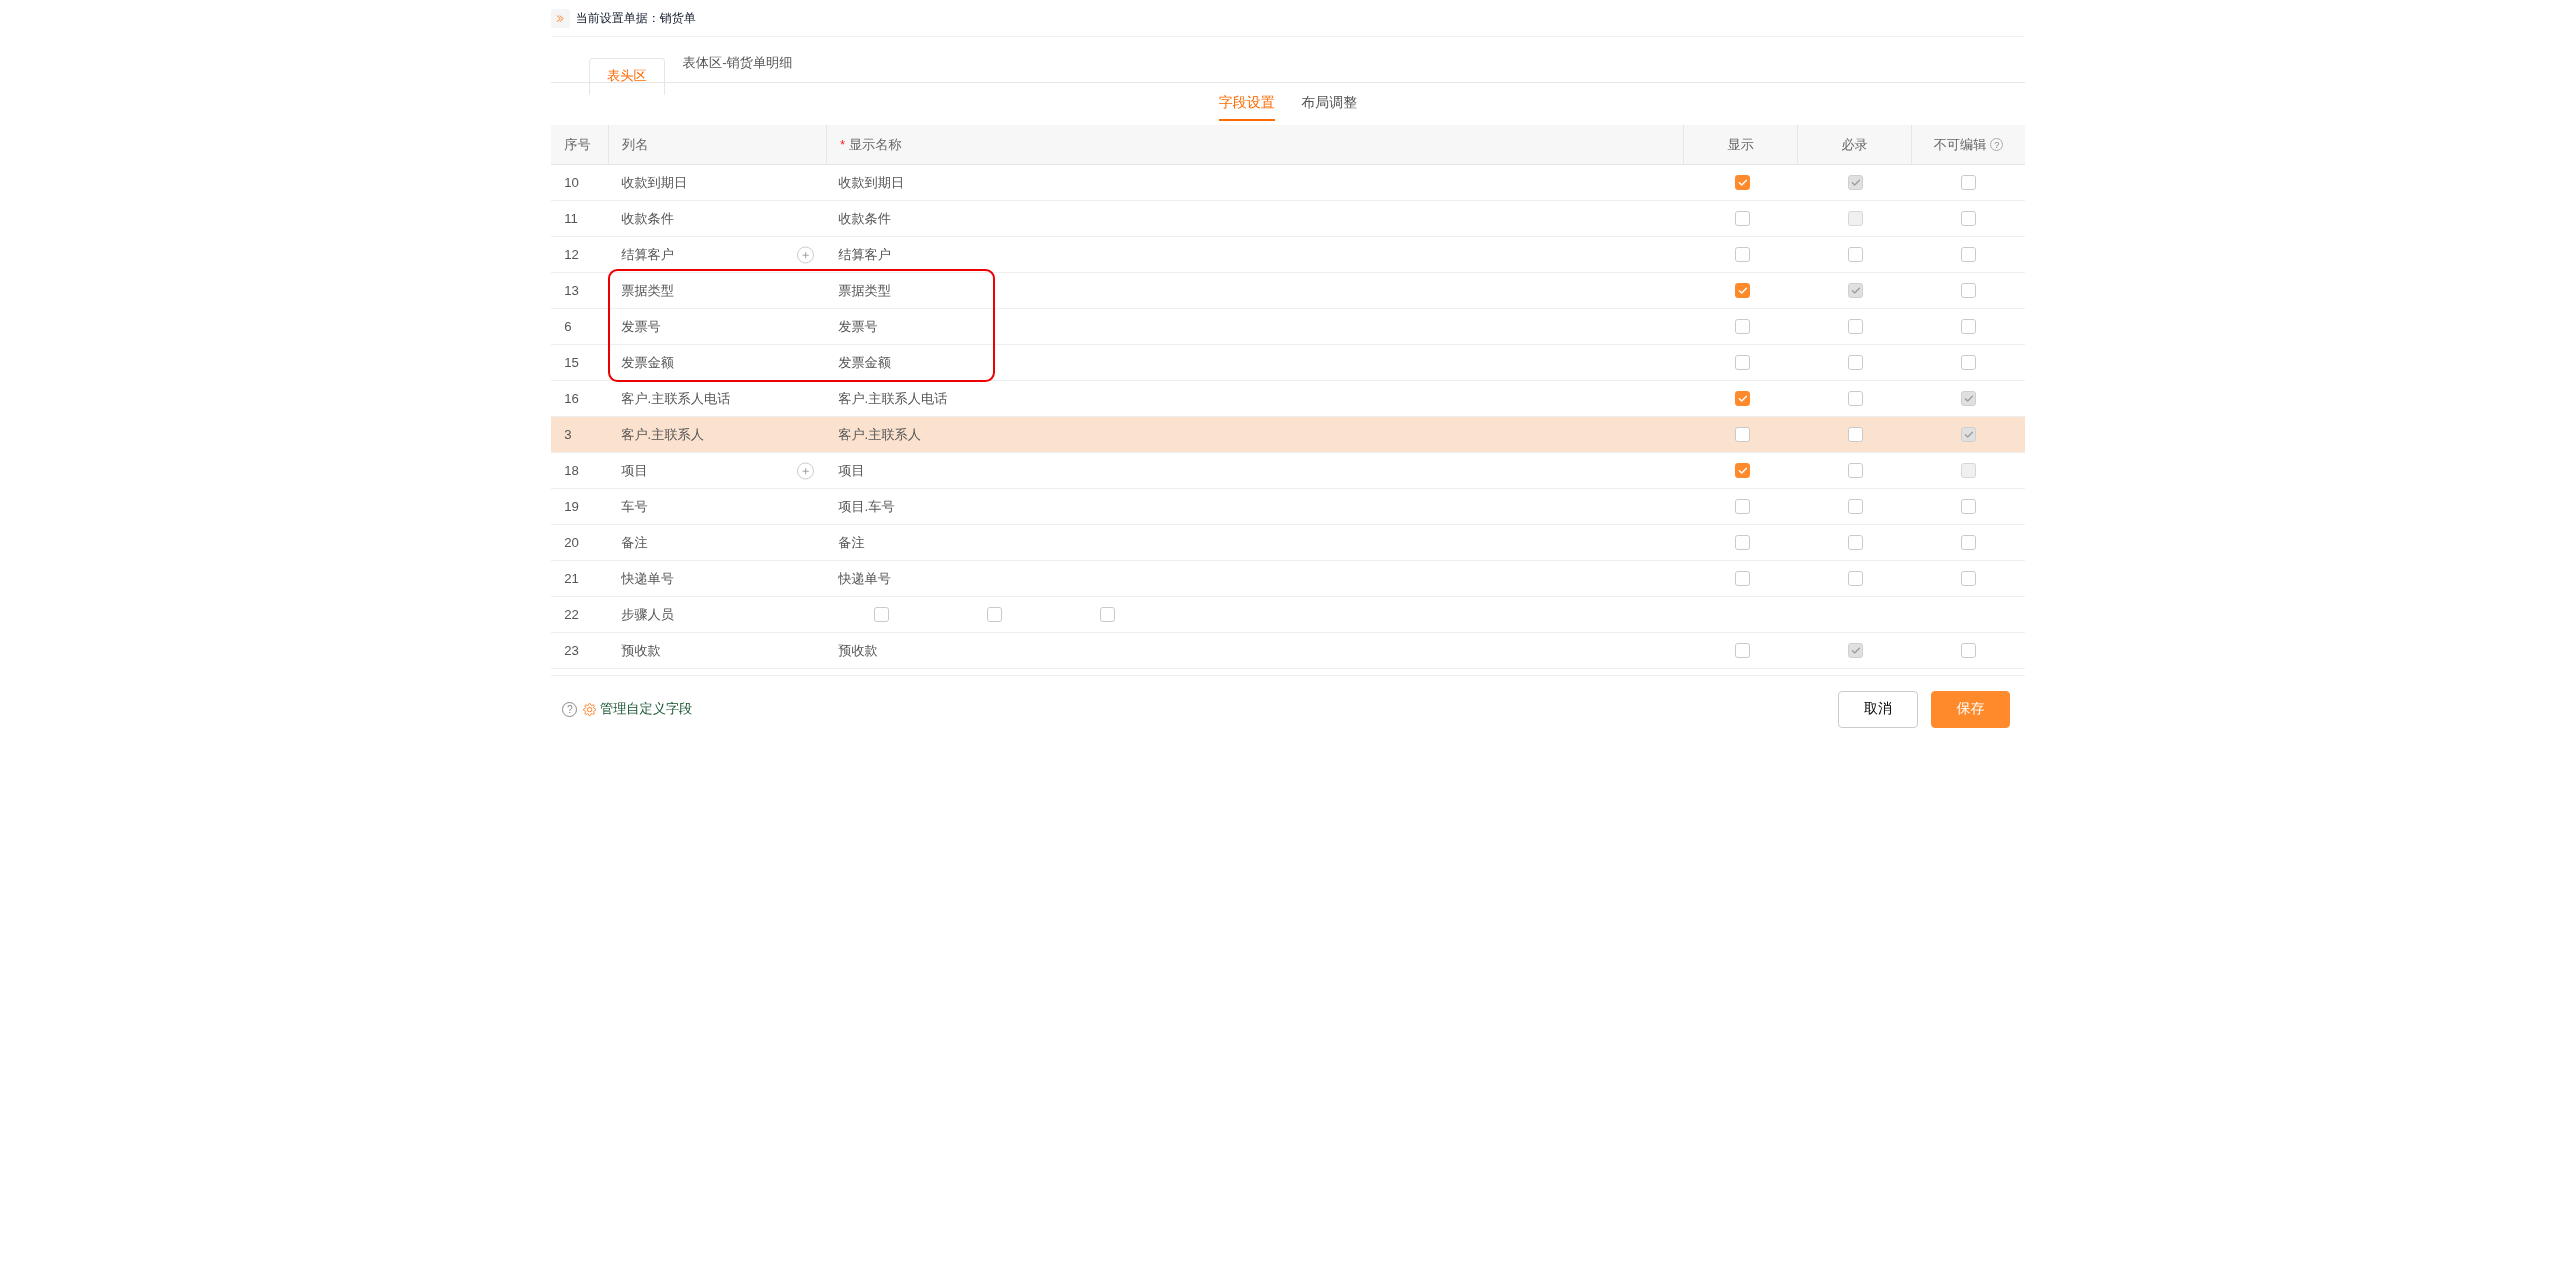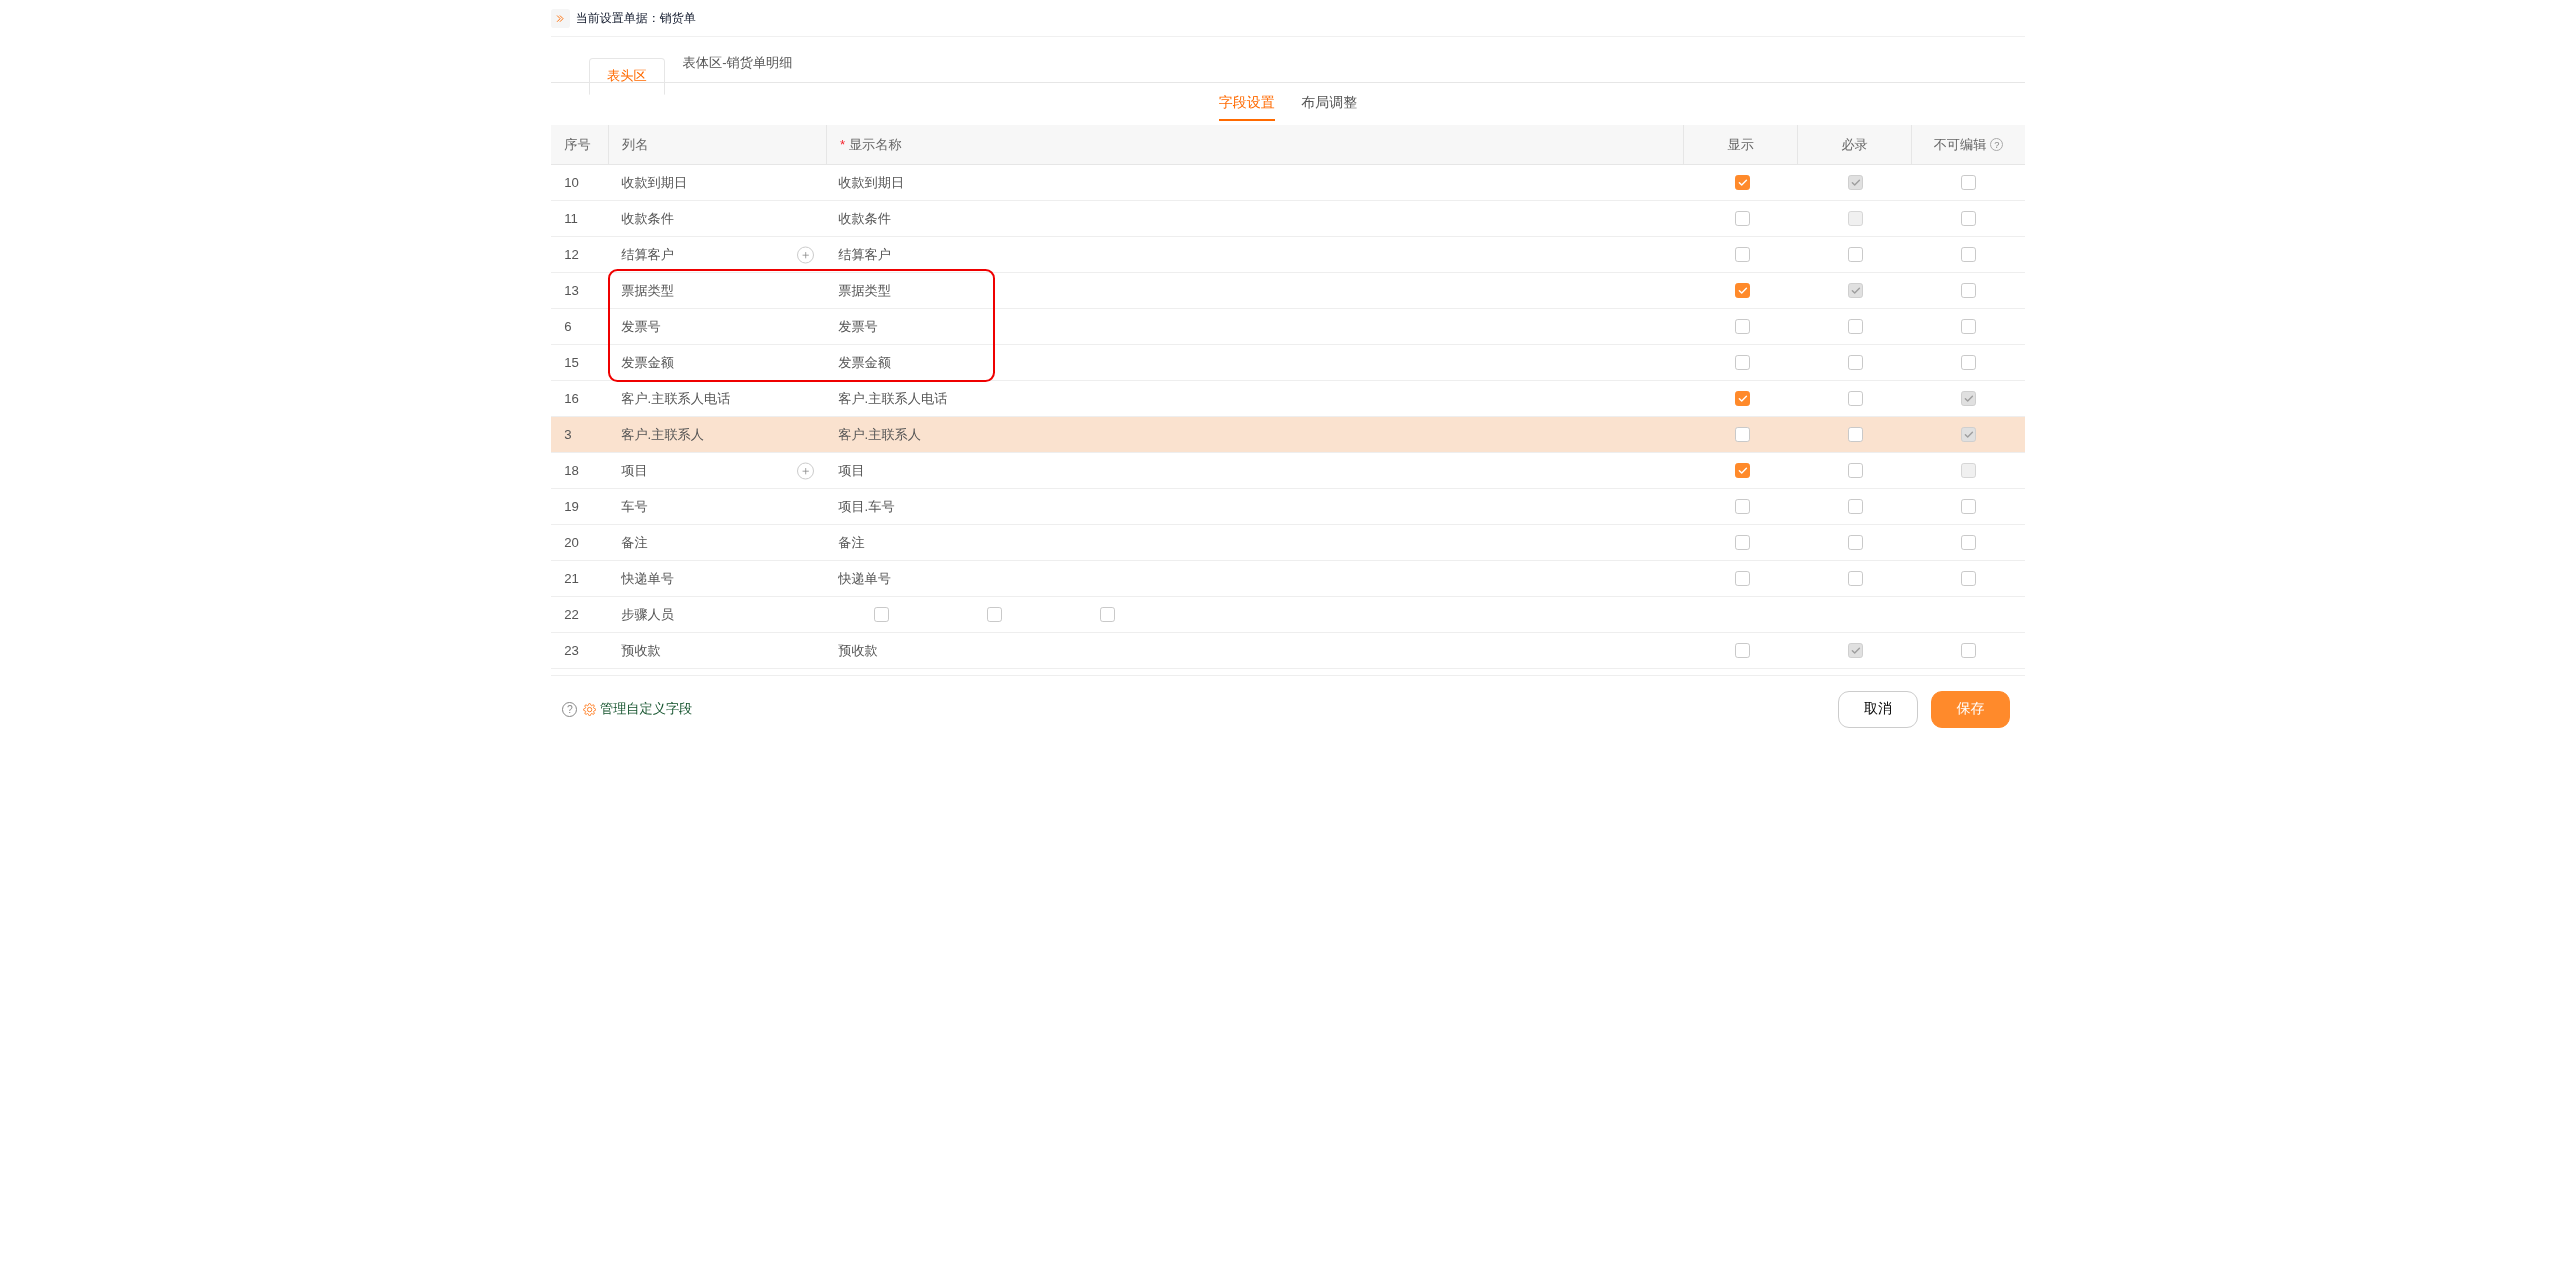--- a/index.html
+++ b/index.html
@@ -42,21 +42,21 @@
 .help-ico { width: 13.2px; height: 13.2px; border-radius: 50%; border: 0.9px solid #aaa; display: inline-flex; align-items: center; justify-content: center; font-size: 9.4px; color: #888; margin-left: 3.8px; }
 
 .red-box { position: absolute; border: 2.8px solid #ef0000; border-radius: 9.4px; pointer-events: none; z-index: 5; }
 
 .footer { display: flex; align-items: center; padding: 15px 15px 15px 11.3px; border-top: 0.9px solid #eee; margin-top: 5.7px; }
 .footer .left { display: flex; align-items: center; gap: 5.7px; }
 .footer .q-ico { width: 15px; height: 15px; border-radius: 50%; border: 1.4px solid #888; display: inline-flex; align-items: center; justify-content: center; font-size: 10.4px; color: #888; }
 .footer .gear-link { color: #14532d; display: inline-flex; align-items: center; gap: 3.8px; cursor: pointer; font-size: 13.2px; }
 .footer .gear-link svg { width: 13.2px; height: 13.2px; }
 .footer .right { margin-left: auto; display: flex; gap: 13.2px; }
-.btn { padding: 8.5px 24.6px; border-radius: 11px; font-size: 14px; cursor: pointer; border: 0.9px solid #ccc; background: #fff; }
+.btn { padding: 8.5px 24.6px; border-radius: 4px; font-size: 14px; cursor: pointer; border: 0.9px solid #ccc; background: #fff; }
 .btn.primary { background: #ff8a2b; border-color: #ff8a2b; color: #fff; }
 
 .tbl-rel { position: relative; }
 </style>
 </head>
 <body>
 
 <div class="page">
   <div class="topbar">
     <span class="chev-box">

